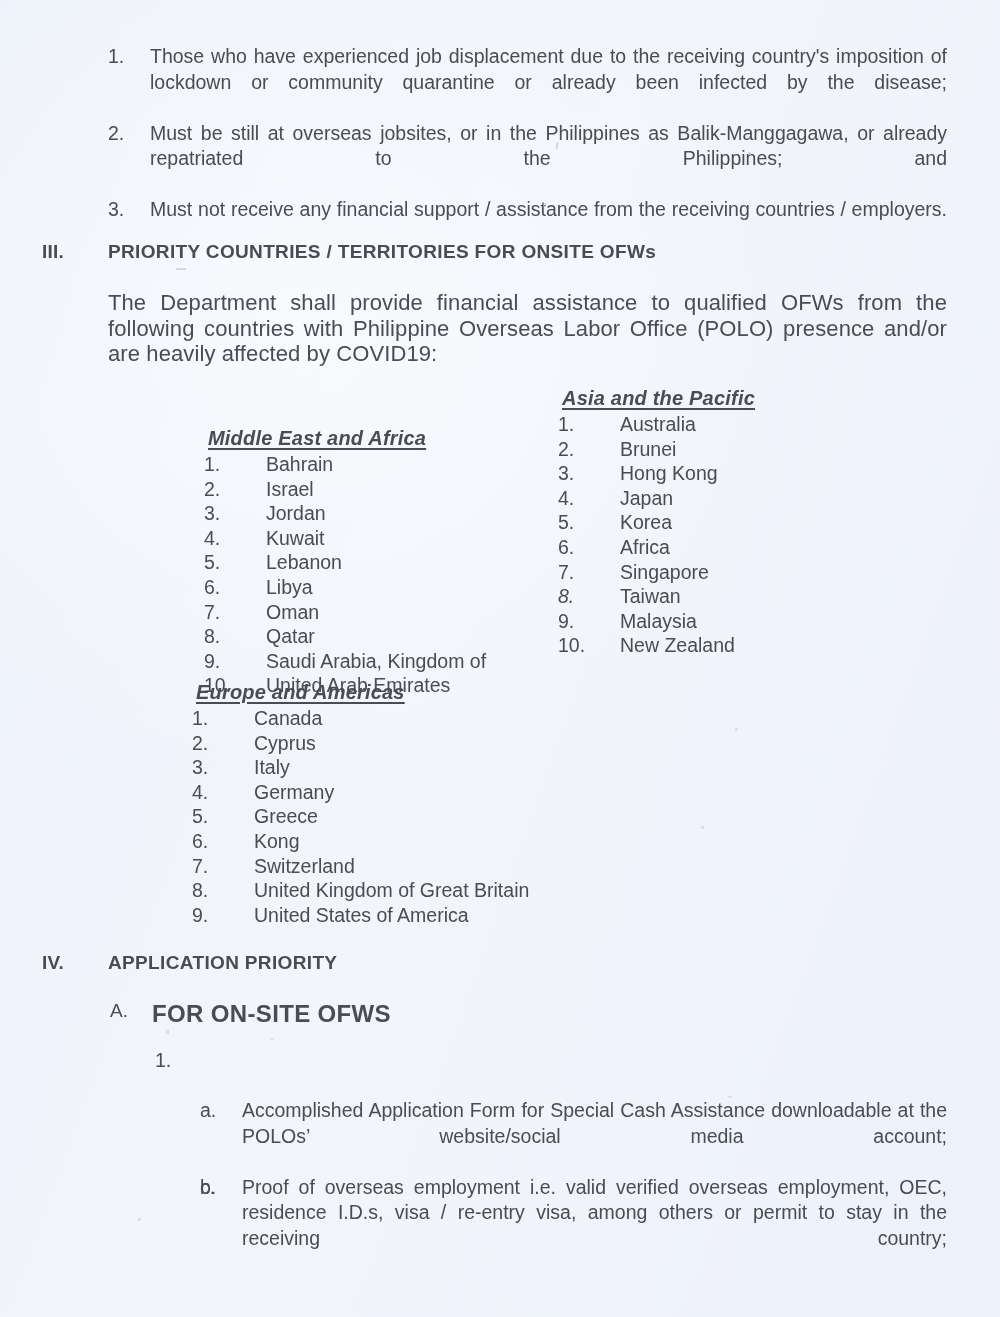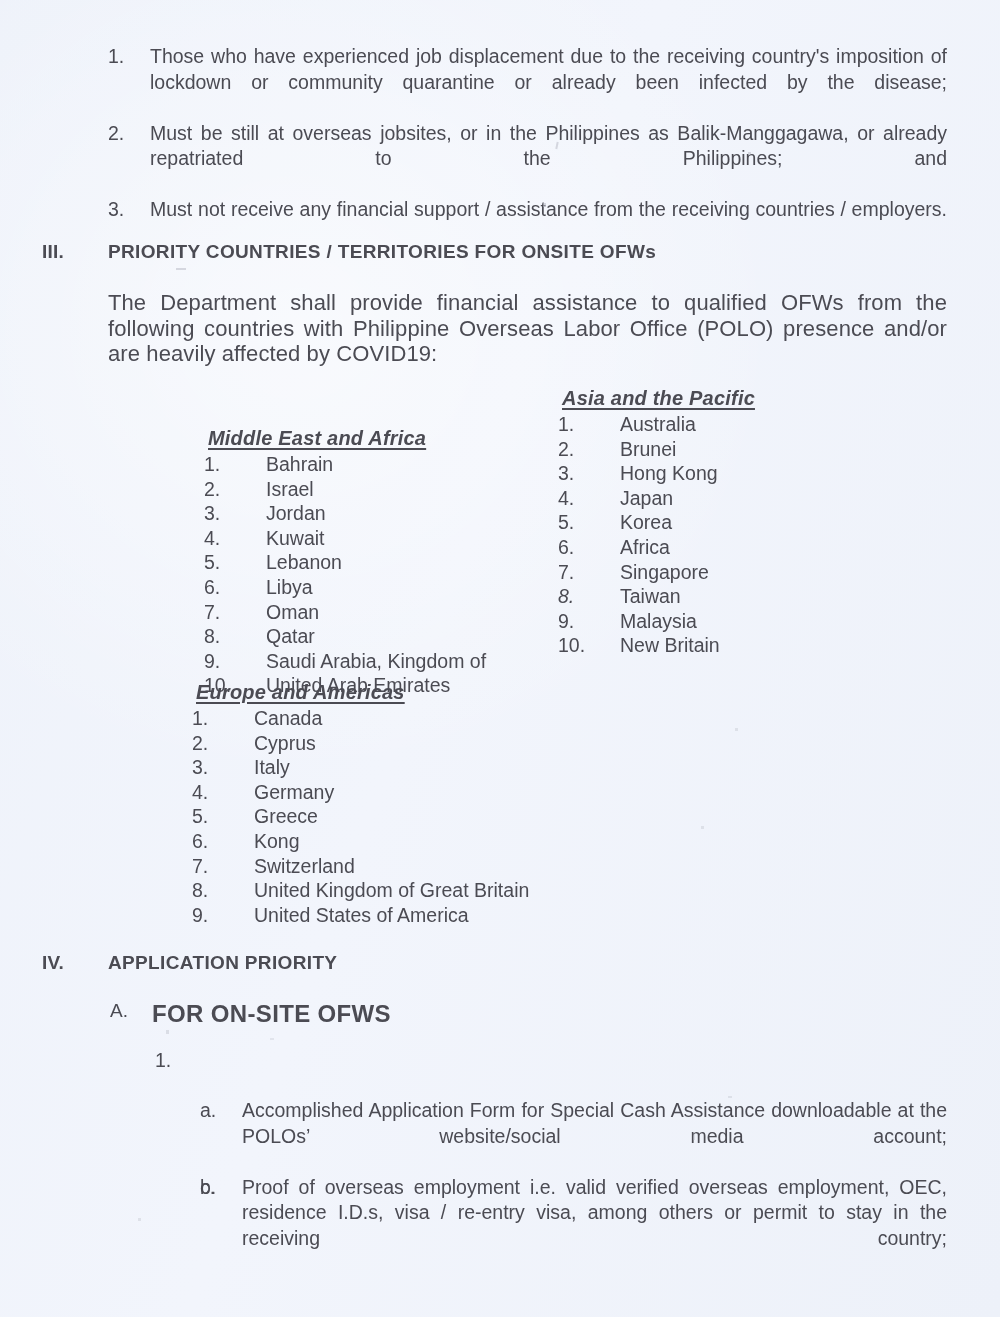--- a/index.html
+++ b/index.html
@@ -248,21 +248,21 @@
     <ul class="ctry-list">
       <li><span class="n">1.</span><span>Australia</span></li>
       <li><span class="n">2.</span><span>Brunei</span></li>
       <li><span class="n">3.</span><span>Hong Kong</span></li>
       <li><span class="n">4.</span><span>Japan</span></li>
       <li><span class="n">5.</span><span>Korea</span></li>
       <li><span class="n">6.</span><span>Africa</span></li>
       <li><span class="n">7.</span><span>Singapore</span></li>
       <li><span class="n ital">8.</span><span>Taiwan</span></li>
       <li><span class="n">9.</span><span>Malaysia</span></li>
-      <li><span class="n">10.</span><span>New Britain</span></li>
+      <li><span class="n">10.</span><span>New Zealand</span></li>
     </ul>
   </div>
 
   <div class="blk" style="left:192px; top:681px; width:400px;">
     <div class="col-head">Europe and Americas</div>
     <ul class="ctry-list">
       <li><span class="n">1.</span><span>Canada</span></li>
       <li><span class="n">2.</span><span>Cyprus</span></li>
       <li><span class="n">3.</span><span>Italy</span></li>
       <li><span class="n">4.</span><span>Germany</span></li>

